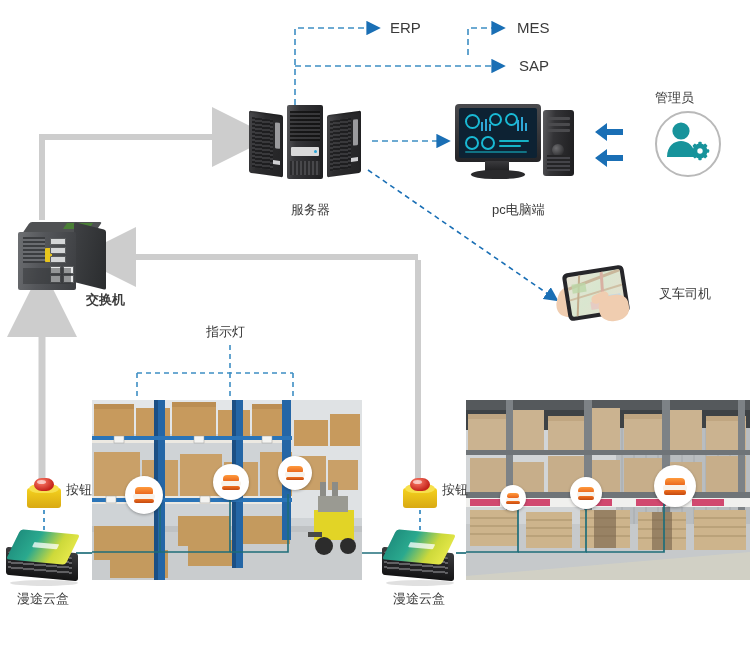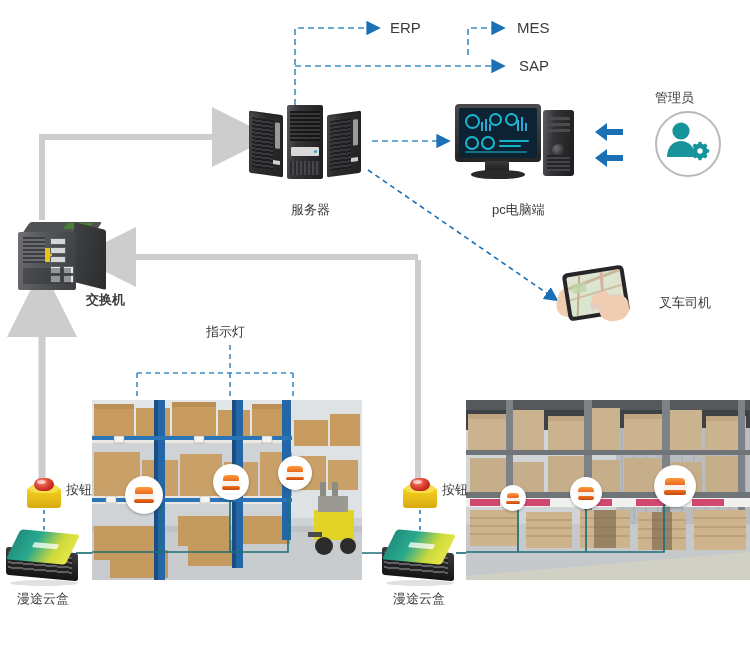--- a/index.html
+++ b/index.html
@@ -304,21 +304,21 @@
           <i style="left:32px;top:-6px;width:3px;height:54px;background:#d8b0a2;transform:rotate(5deg);"></i>
           <i style="left:4px;top:8px;width:14px;height:9px;background:#bcd7a7;opacity:.8;"></i>
           <i style="left:36px;top:24px;width:15px;height:10px;background:#b6d6ef;opacity:.75;"></i>
           <i style="left:20px;top:28px;width:10px;height:8px;background:#e7c5c0;opacity:.8;"></i>
         </div>
       </div>
       <span class="hand" style="left:42px;top:30px;width:30px;height:26px;transform:rotate(-10deg);"></span>
       <span class="hand" style="left:34px;top:28px;width:18px;height:9px;border-radius:6px;transform:rotate(-24deg);"></span>
     </div>
   </div>
-  <div class="lbl" style="left:659px;top:296px;">叉车司机</div>
+  <div class="lbl" style="left:659px;top:288px;font-family:Liberation Mono, monospace;">叉车司机</div>
 
   <div class="lbl" style="left:206px;top:325px;">指示灯</div>
 
   <div class="photo" style="left:92px;top:400px;width:270px;height:180px;">
     <svg width="270" height="180" viewBox="0 0 270 180">
       <rect width="270" height="180" fill="#cfd3d6"></rect>
 
       <rect x="0" y="0" width="270" height="34" fill="#e3e6e8"></rect>
       <rect x="196" y="0" width="74" height="118" fill="#dfe2e4"></rect>
 

